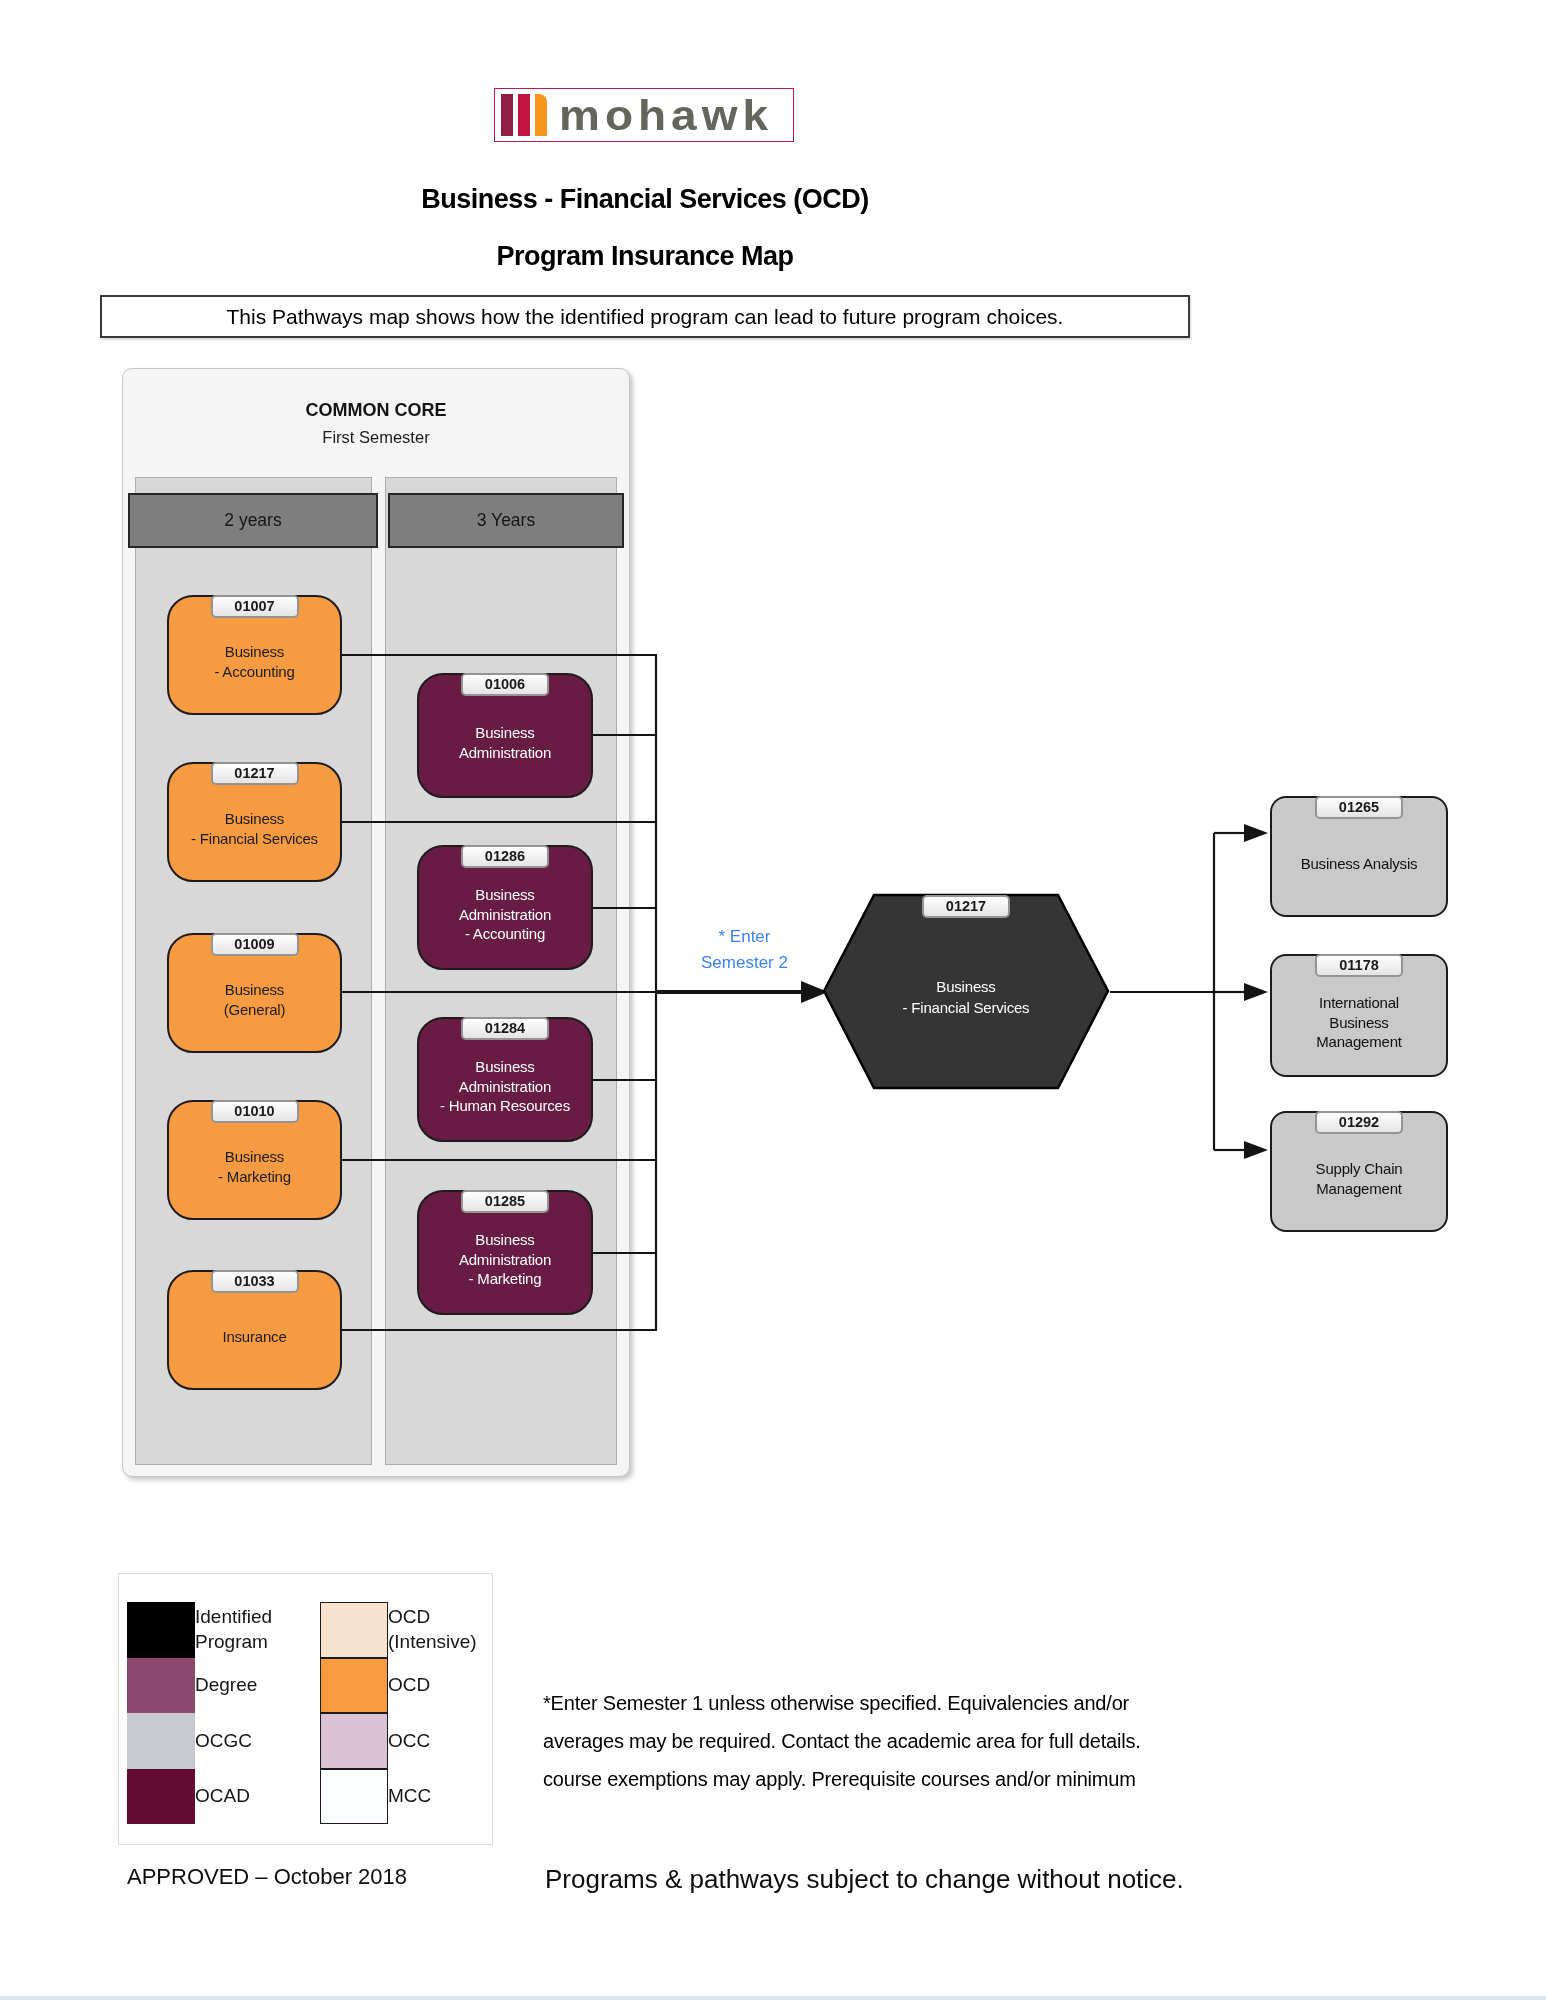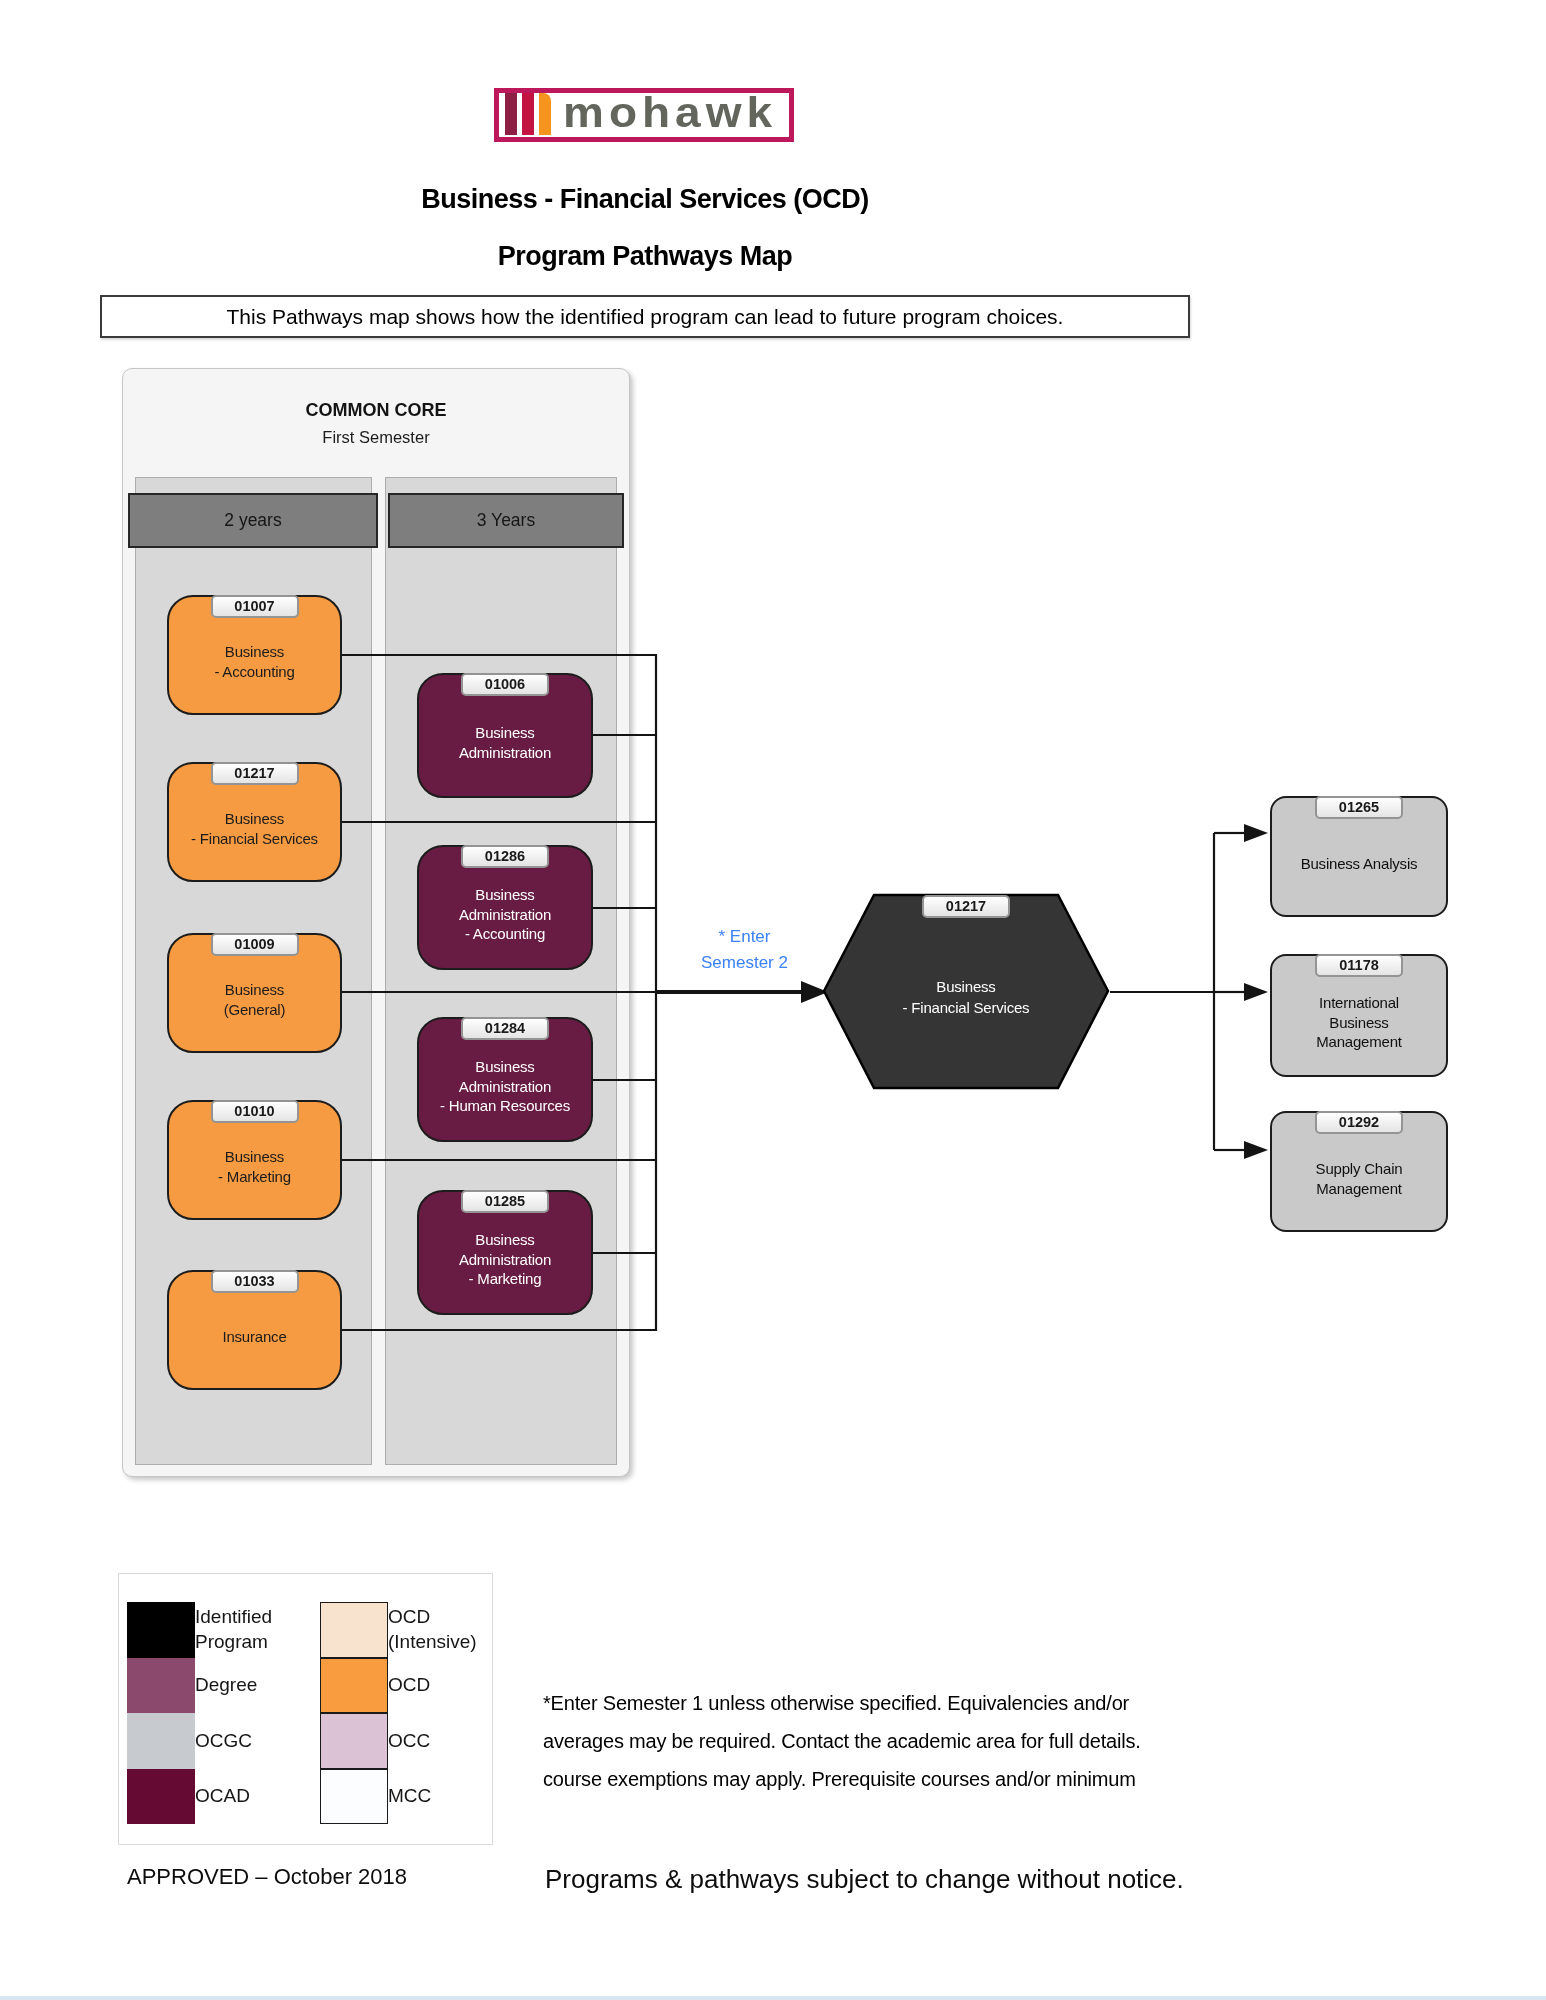--- a/index.html
+++ b/index.html
@@ -2,21 +2,21 @@
 <html><head>
 <meta charset="utf-8">
 <style>
   * { margin:0; padding:0; box-sizing:border-box; }
   html,body { background:#ffffff; }
   body { font-family:"Liberation Sans","DejaVu Sans",sans-serif; color:#111; }
   .page { position:relative; width:1546px; height:2000px; background:#fff; overflow:hidden; }
 
   
   .logo { position:absolute; left:494px; top:88px; width:300px; height:54px;
-          display:flex; align-items:flex-end; border:5px solid #be185d; padding:2px 6px; }
+          display:flex; align-items:center; border:1px solid #be185d; padding:2px 6px; }
   .logo-bars { display:flex; align-items:flex-end; gap:5px; margin-right:12px; }
   .logo-bar { width:12px; height:42px; }
   .logo-bar:nth-child(3){ border-radius:0 8px 0 0; }
   .logo-text { font-size:46px; font-weight:bold; color:#63665c; letter-spacing:5px;
                line-height:1; transform:scaleY(.92); }
 
   .doc-title { position:absolute; left:100px; width:1090px; top:184px; text-align:center;
                font-size:27px; font-weight:bold; letter-spacing:-.5px; color:#000; }
   .doc-subtitle { position:absolute; left:100px; width:1090px; top:241px; text-align:center;
                font-size:27px; font-weight:bold; letter-spacing:-.5px; color:#000; }
@@ -103,21 +103,21 @@
   <div class="logo">
     <div class="logo-bars">
       <div class="logo-bar" style="background: rgb(142, 31, 68);"></div>
       <div class="logo-bar" style="background: rgb(195, 20, 65);"></div>
       <div class="logo-bar" style="background: rgb(247, 148, 30);"></div>
     </div>
     <div class="logo-text">mohawk</div>
   </div>
 
   <div class="doc-title">Business - Financial Services (OCD)</div>
-  <div class="doc-subtitle">Program Pathways Map</div>
+  <div class="doc-subtitle">Program Insurance Map</div>
 
   <div class="notice-box">This Pathways map shows how the identified program can lead to future program choices.</div>
 
   <div class="panel"></div>
   <div class="panel-title">COMMON CORE</div>
   <div class="panel-subtitle">First Semester</div>
   <div class="col-bg left"></div>
   <div class="col-bg right"></div>
   <div class="col-header left">2 years</div>
   <div class="col-header right">3 Years</div>

